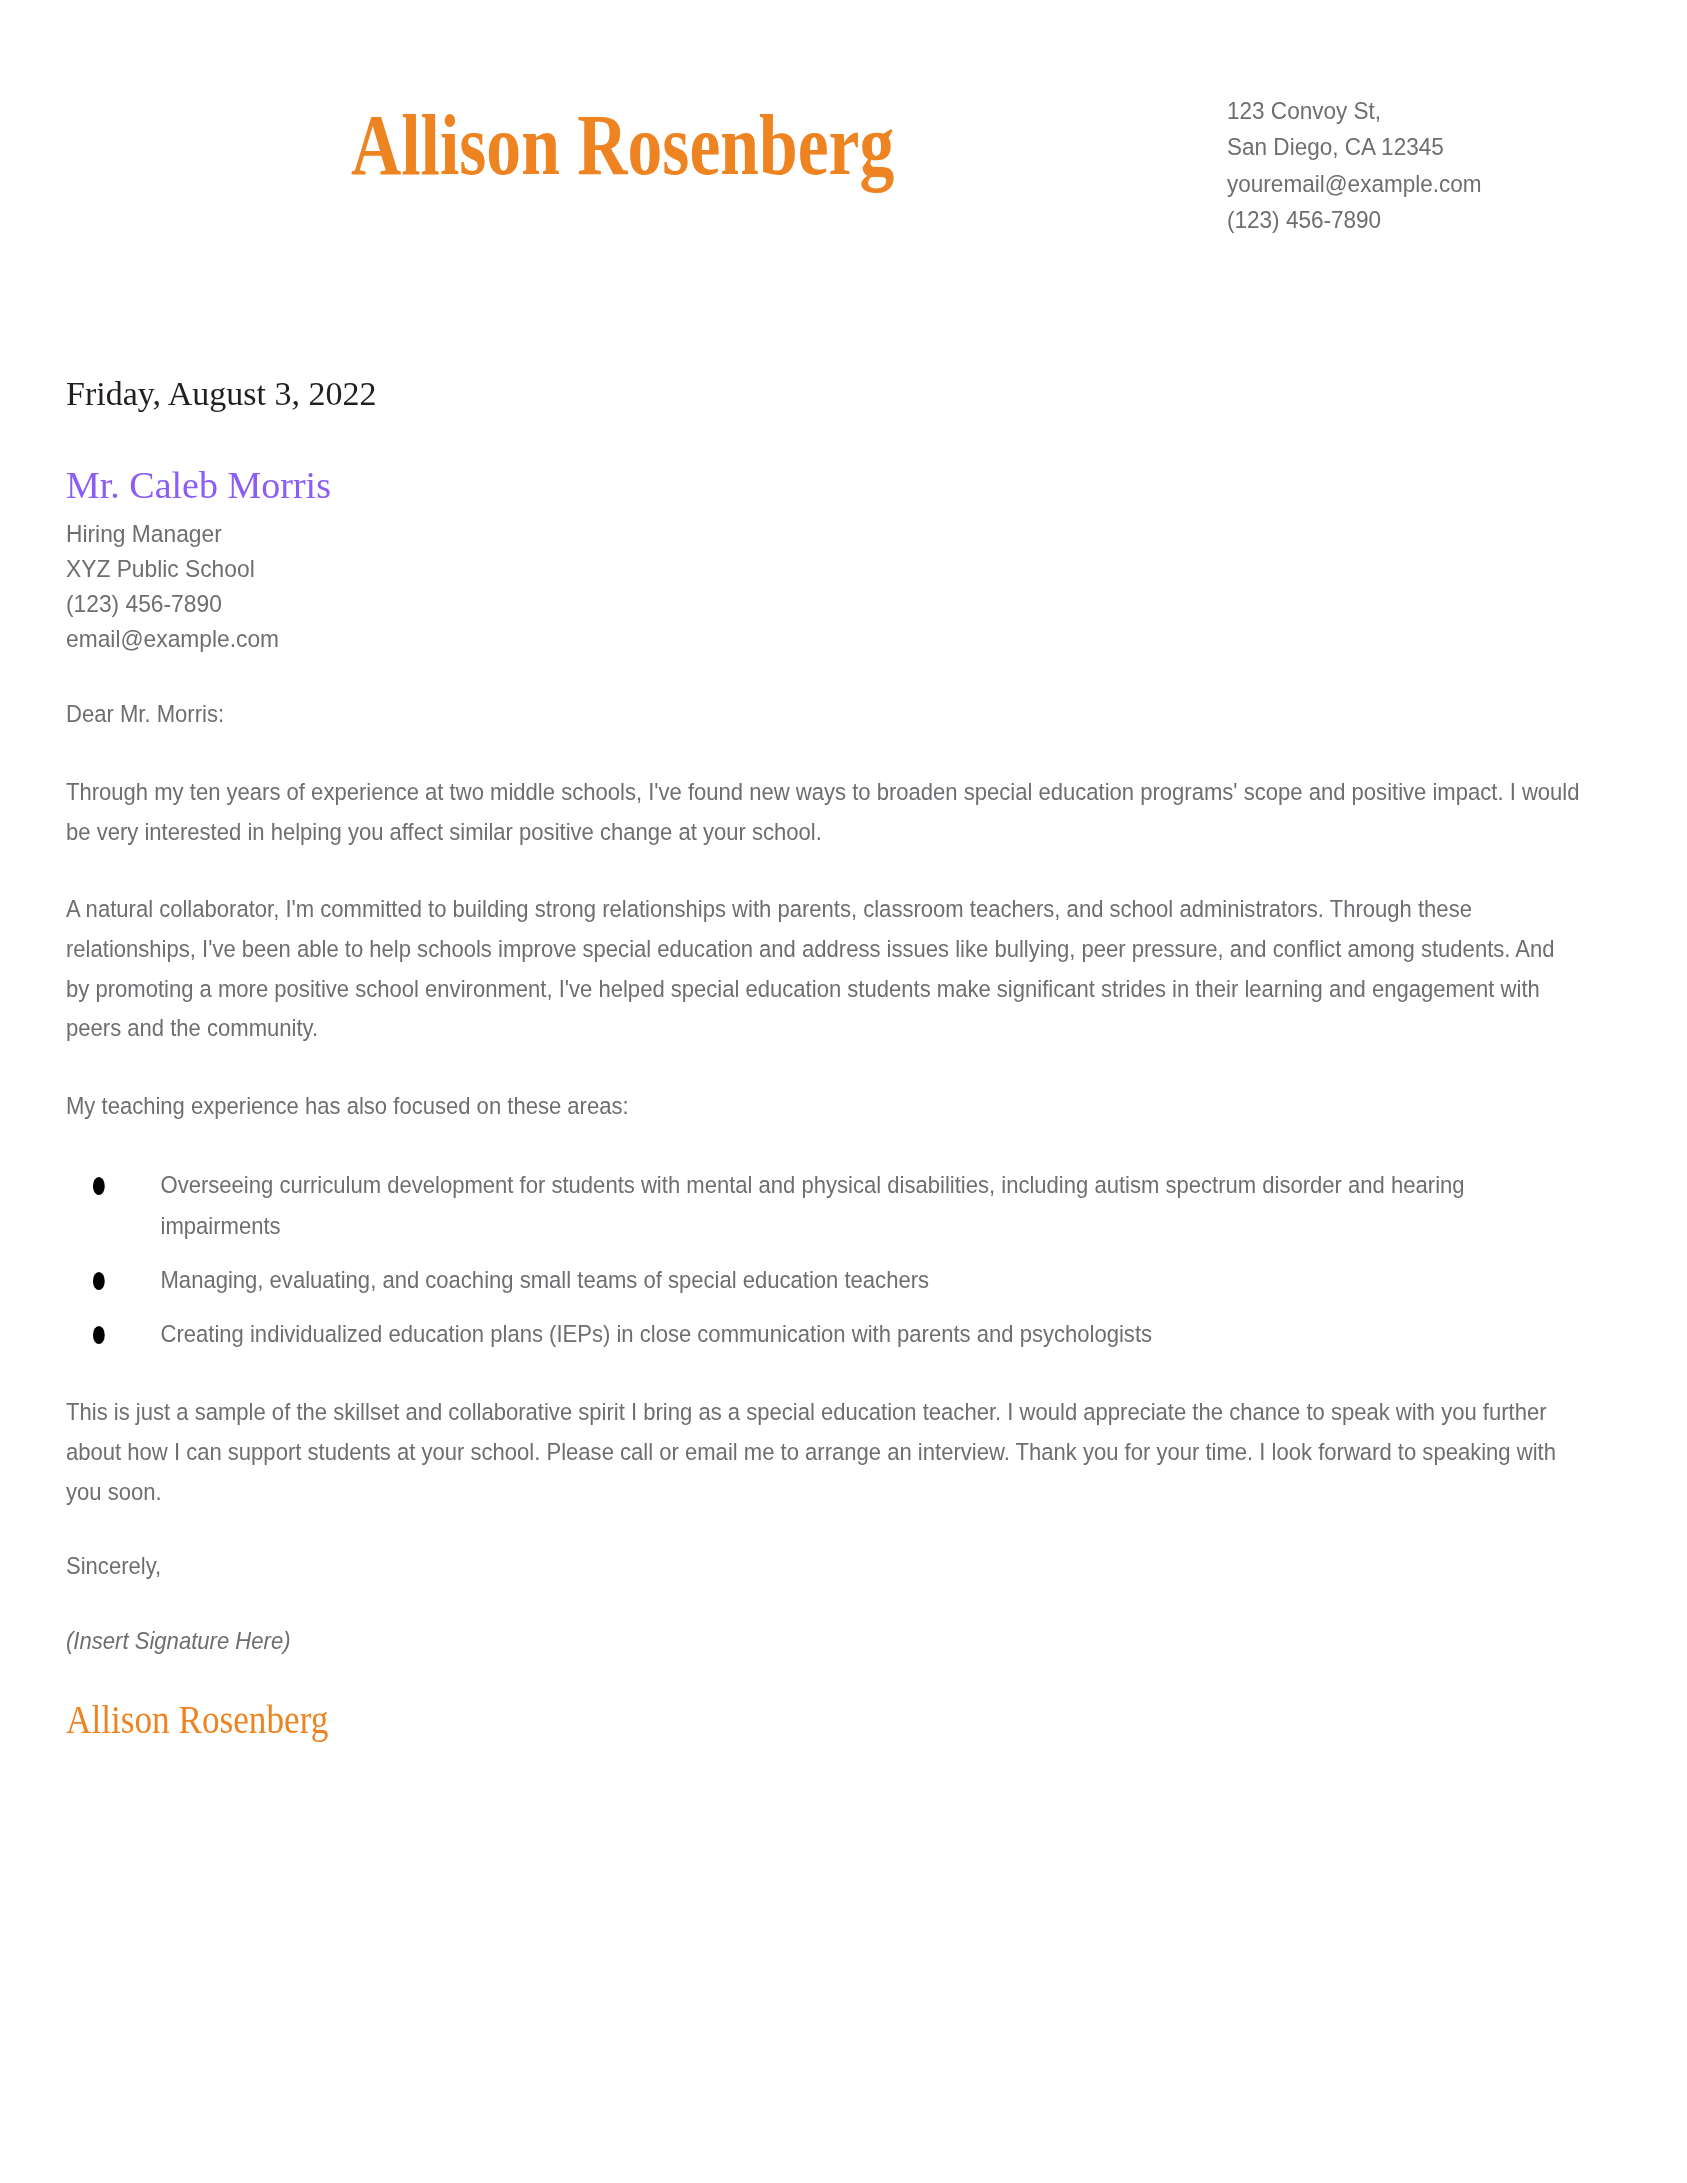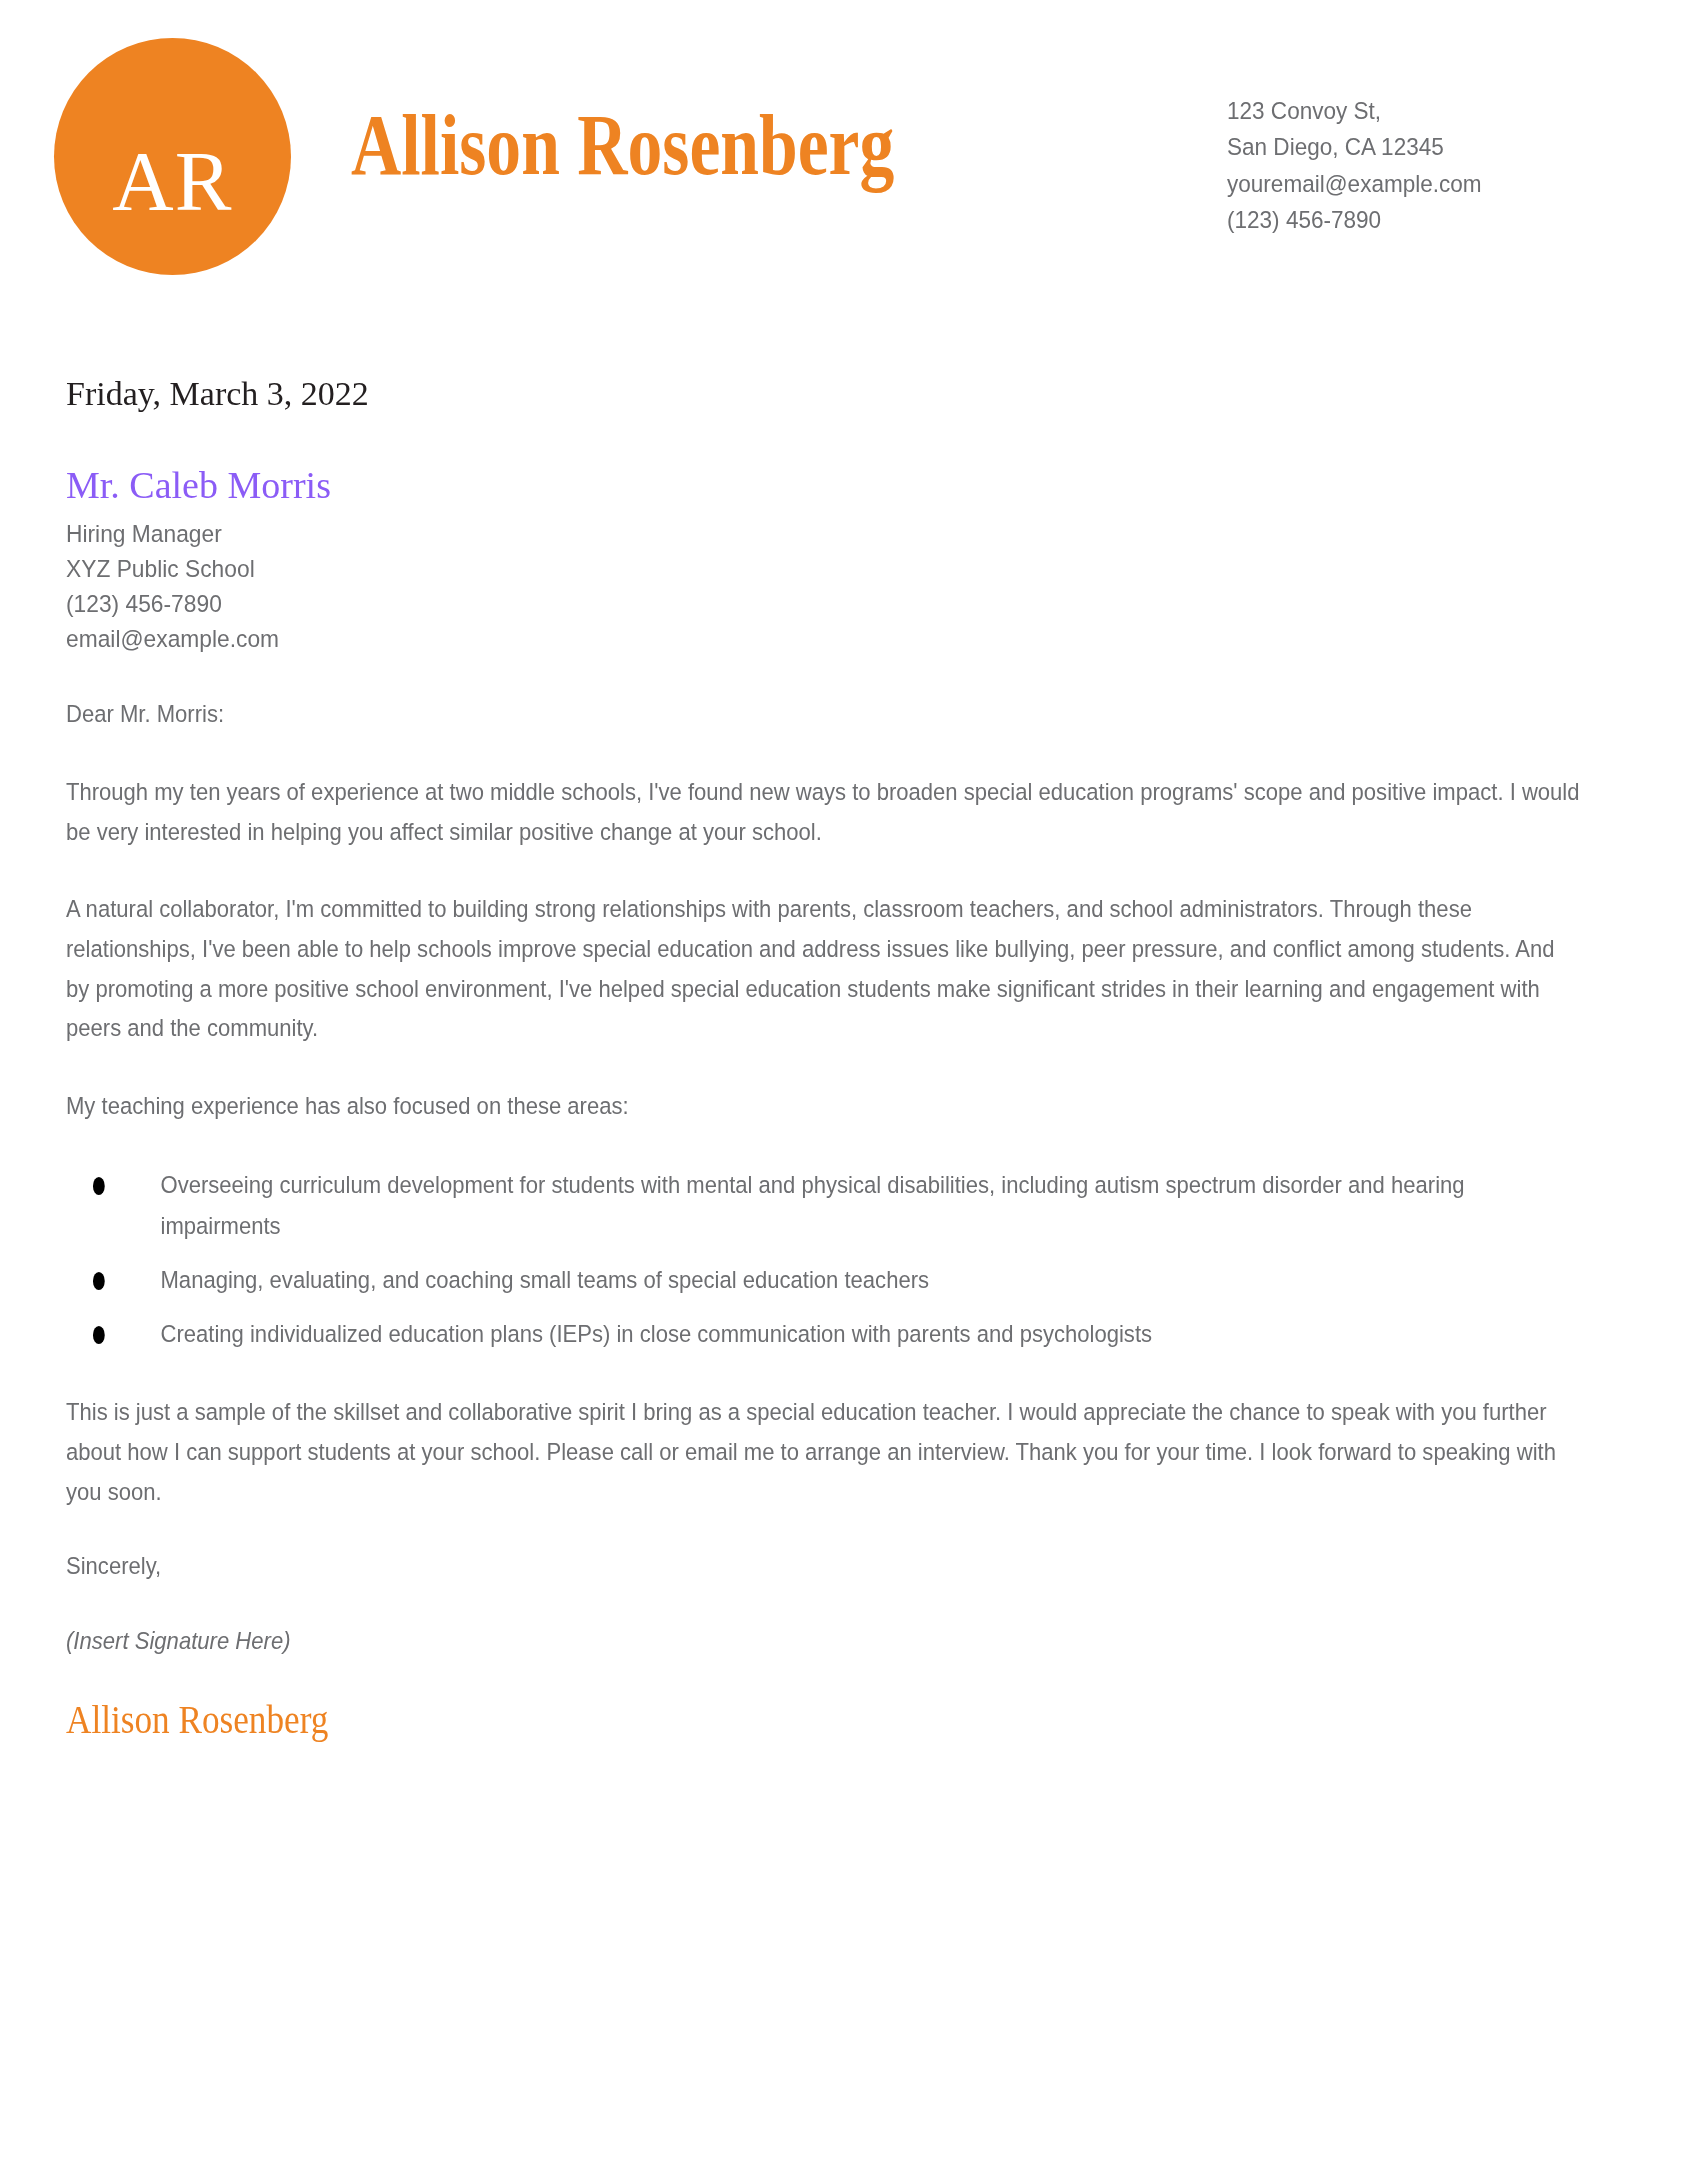--- a/index.html
+++ b/index.html
@@ -189,38 +189,35 @@
     transform-origin: left top;
   }
 </style>
 </head>
 <body>
 
 <div class="page">
 
   <div class="header">
 
-    <div class="monogram">
-      <div class="monogram-text">AR</div>
-    </div>
 
     <div class="name-heading">Allison Rosenberg</div>
 
     <div class="contact-block">
       <span class="contact-line">123 Convoy St,</span>
       <span class="contact-line">San Diego, CA 12345</span>
       <span class="contact-line">youremail@example.com</span>
       <span class="contact-line">(123) 456-7890</span>
     </div>
 
   </div>
 
   <div class="content">
 
-    <div class="date-line">Friday, March 3, 2022</div>
+    <div class="date-line">Friday, August 3, 2022</div>
 
     <div class="recipient-name">Mr. Caleb Morris</div>
 
     <div class="recipient-lines">
       <span>Hiring Manager</span>
       <span>XYZ Public School</span>
       <span>(123) 456-7890</span>
       <span>email@example.com</span>
     </div>
 

